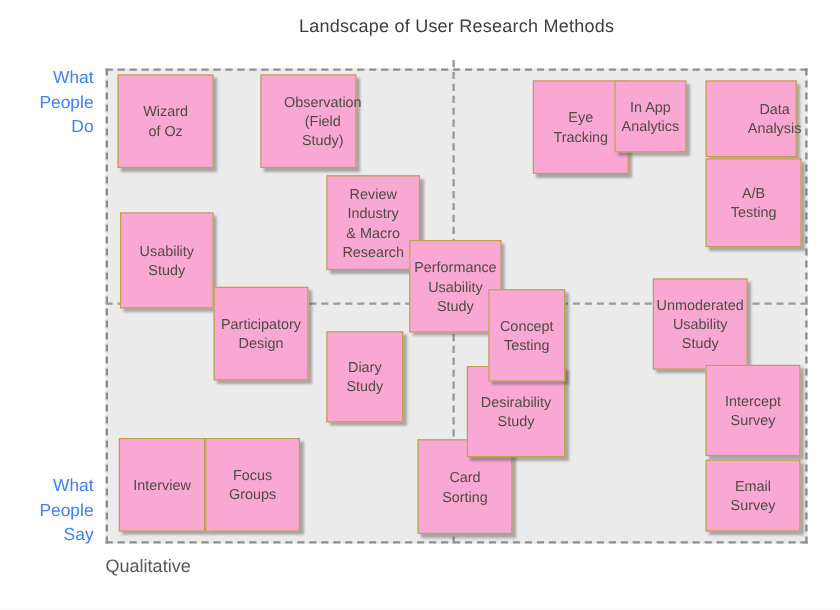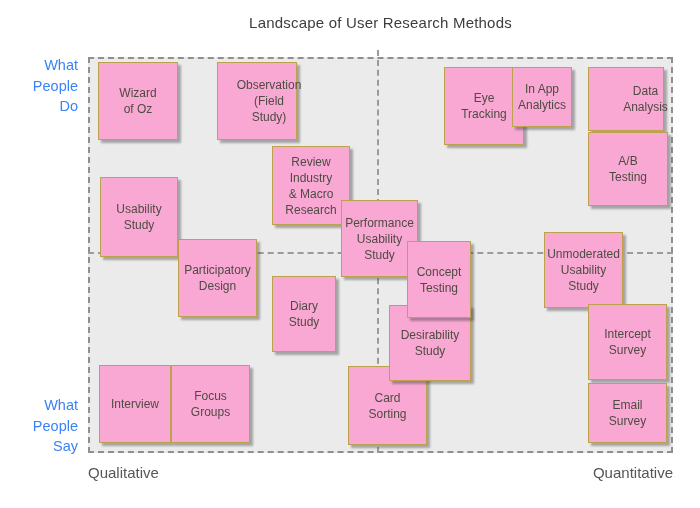--- a/index.html
+++ b/index.html
@@ -62,21 +62,20 @@
   <div class="quad-line-v"></div>
   <div class="quad-line-h"></div>
 
   <div class="axis-y top">What
 People
 Do</div>
   <div class="axis-y bottom">What
 People
 Say</div>
   <div class="axis-x left">Qualitative</div>
-  <div class="axis-x right">Quantitative</div>
 
   <div class="note" style="left:98px;  top:62px;  width:80px; height:78px;">Wizard
 of Oz</div>
   <div class="note" style="left:217px; top:62px;  width:80px; height:78px;padding-left:24px;">Observation
 (Field Study)</div>
   <div class="note" style="left:444px; top:67px;  width:80px; height:78px;">Eye
 Tracking</div>
   <div class="note" style="left:512px; top:67px;  width:60px; height:60px;">In App
 Analytics</div>
   <div class="note" style="left:588px; top:67px;  width:76px; height:64px;padding-left:39px;">Data

